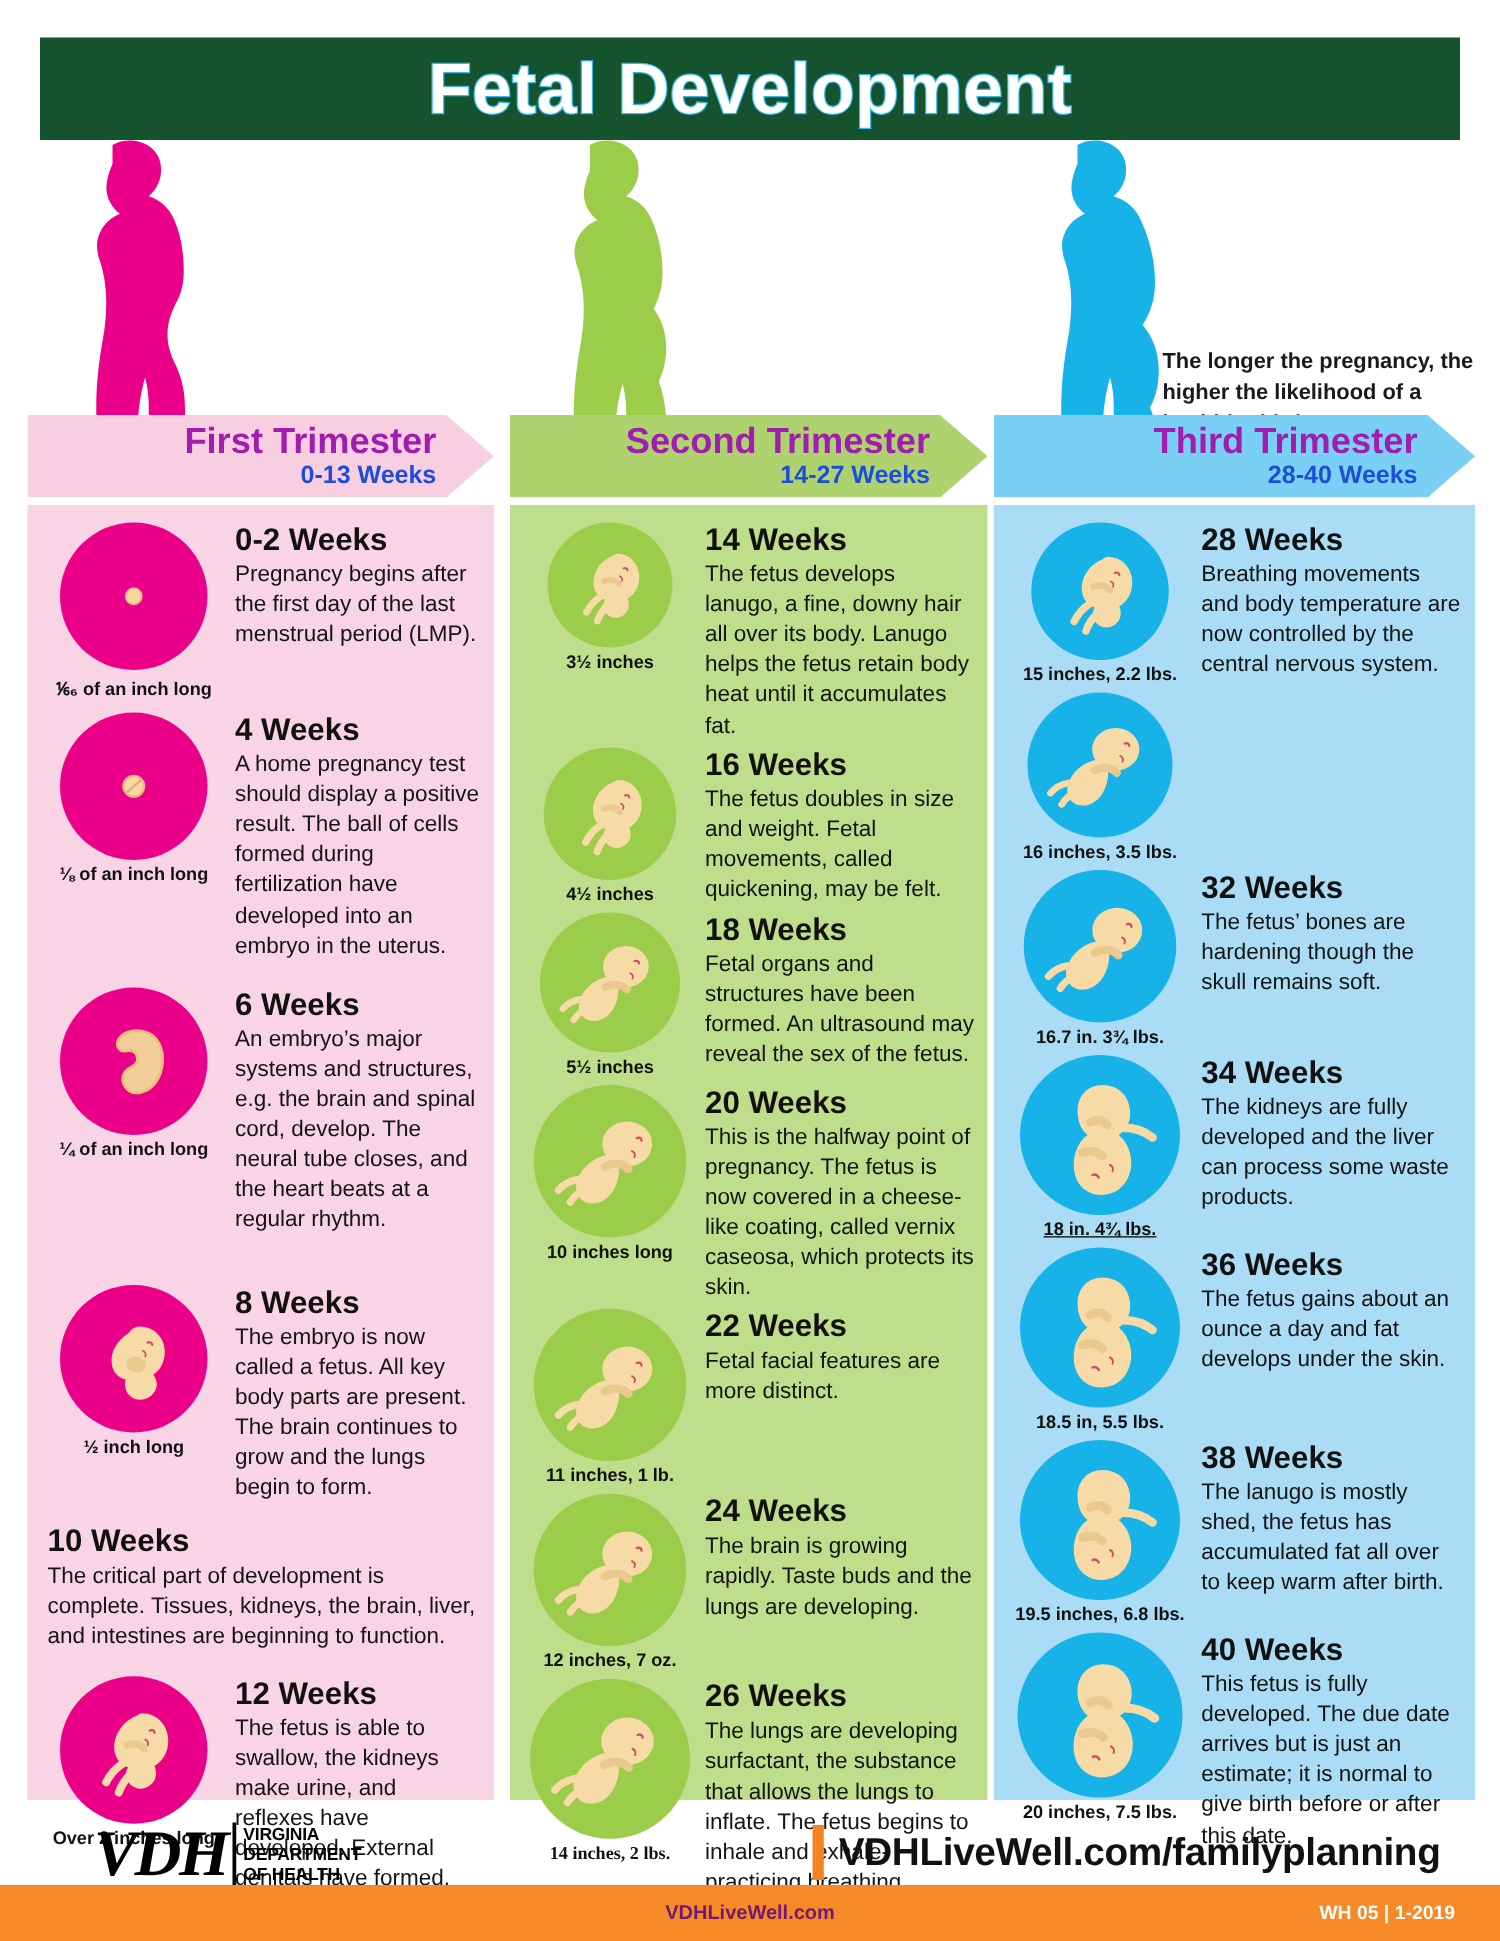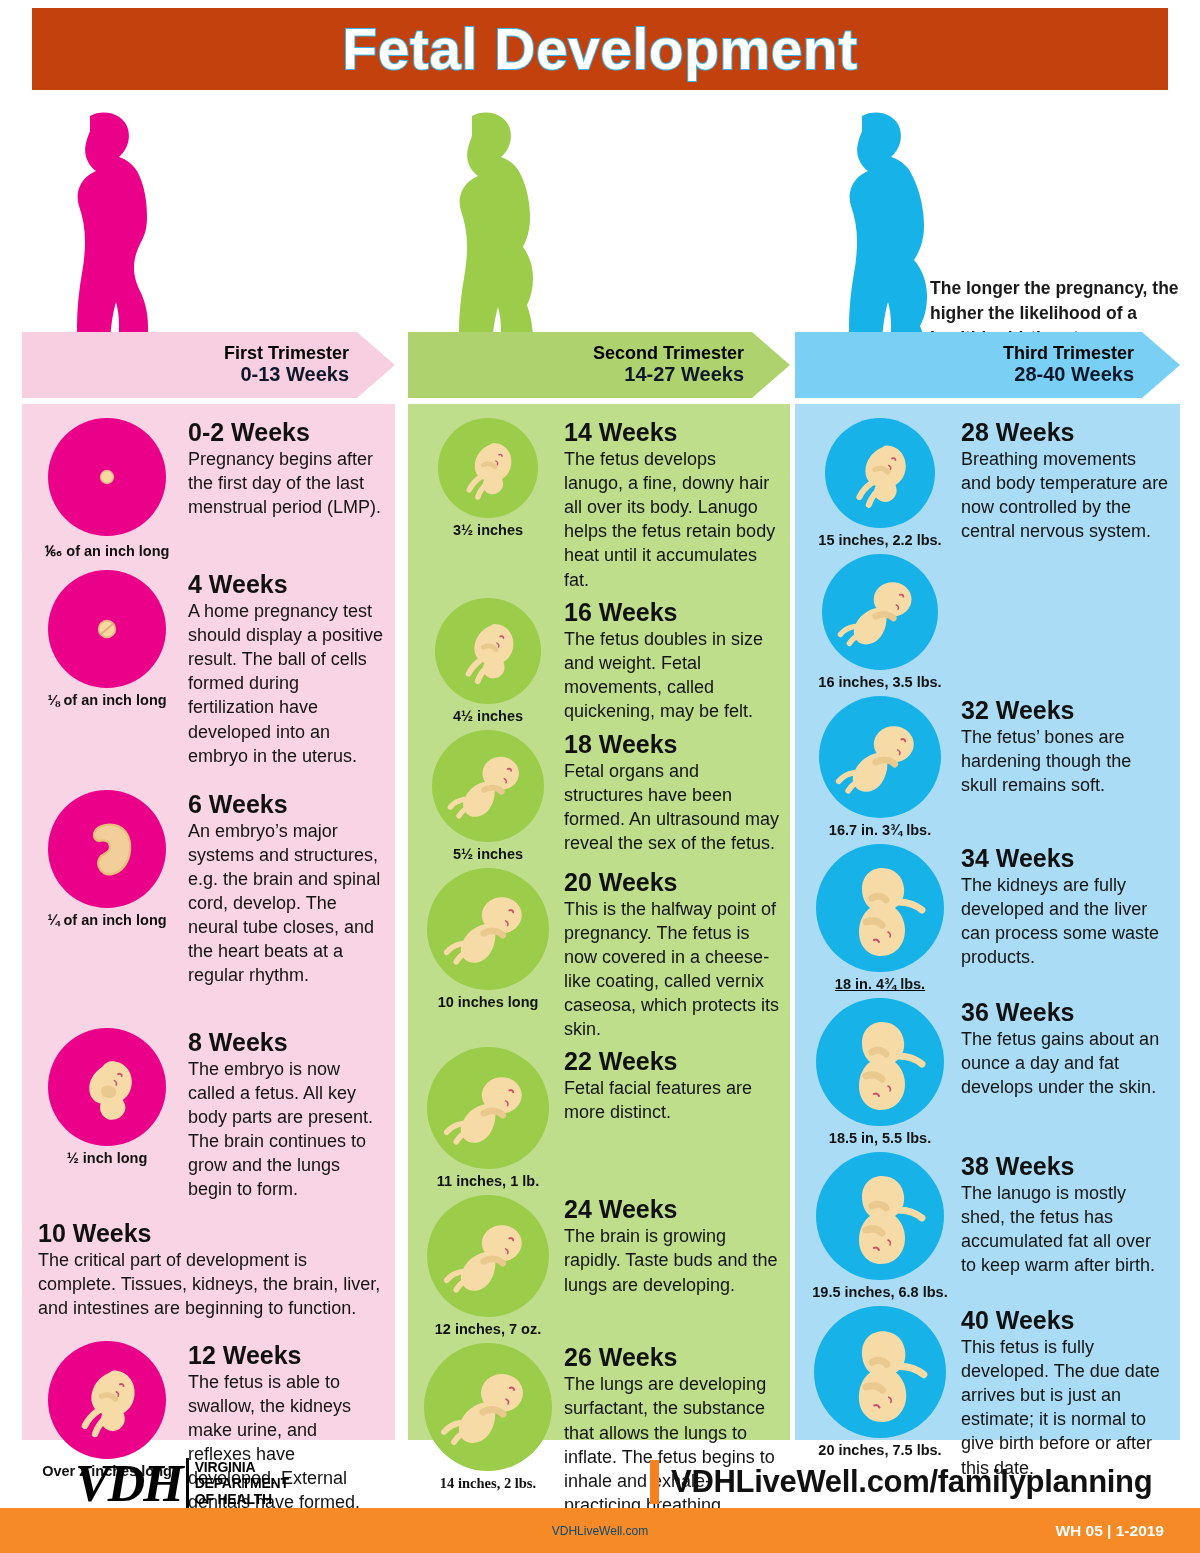--- a/index.html
+++ b/index.html
@@ -6,22 +6,22 @@
   html, body {
     width: 1200px; height: 1553px;
     background: #ffffff;
     font-family: "Liberation Sans", sans-serif;
     overflow: hidden;
   }
   .page { position: relative; width: 1200px; height: 1553px; background: #fff; }
 
   
   .title-bar {
-    position: absolute; left: 32px; top: 8px; width: 1136px; height: 82px;
-    background: #c2410c; display: flex; align-items: center; justify-content: center; text-align: right;
+    position: absolute; left: 32px; top: 30px; width: 1136px; height: 82px;
+    background: #14532d; display: flex; align-items: center; justify-content: center; text-align: right;
   }
   .title-text {
     font-size: 57px; font-weight: bold; color: #ffffff; letter-spacing: 0.5px;
     -webkit-text-stroke: 2px #35b8ee; paint-order: stroke fill;
     text-shadow: 0 0 1px #35b8ee;
   }
 
   
   .silhouettes { position: absolute; left: 0; top: 110px; width: 1200px; height: 280px; }
   .sil { position: absolute; top: 0; }
@@ -32,24 +32,24 @@
     font-size: 17.5px; font-weight: bold; line-height: 1.42; color: #1a1a1a;
   }
 
   
   .banner {
     position: absolute; height: 66px; top: 332px;
     display: flex; flex-direction: column; align-items: flex-end;
     justify-content: center; padding-right: 46px;
   }
   .banner .b-title {
-    font-size: 18px; font-weight: bold; color: #000000; line-height: 1.05;
+    font-size: 29px; font-weight: bold; color: #a21caf; line-height: 1.05;
   }
   .banner .b-weeks {
-    font-size: 20px; font-weight: bold; color: #0f172a; line-height: 1.15; margin-top: 1px;
+    font-size: 20px; font-weight: bold; color: #1d4ed8; line-height: 1.15; margin-top: 1px;
   }
   .b1 { left: 22px;  width: 373px; background: #f7cfe0;
         clip-path: polygon(0 0, calc(100% - 38px) 0, 100% 50%, calc(100% - 38px) 100%, 0 100%); }
   .b2 { left: 408px; width: 382px; background: #aed36e;
         clip-path: polygon(0 0, calc(100% - 38px) 0, 100% 50%, calc(100% - 38px) 100%, 0 100%); }
   .b3 { left: 795px; width: 385px; background: #7ad0f4;
         clip-path: polygon(0 0, calc(100% - 38px) 0, 100% 50%, calc(100% - 38px) 100%, 0 100%); }
 
   
   .panel { position: absolute; top: 404px; padding: 14px 10px 12px 10px; }
@@ -83,21 +83,21 @@
   .vdh-words span { font-size: 14px; font-weight: bold; color: #000; line-height: 1.12;
                     letter-spacing: -0.2px; }
   .url-block { position: absolute; left: 650px; top: 8px; display: flex; align-items: center; }
   .url-bar { width: 9px; height: 44px; background: #f58220; margin-right: 12px; }
   .url-text { font-size: 31px; font-weight: bold; color: #111; letter-spacing: -0.3px; }
 
   .orange-bar {
     position: absolute; left: 0; top: 1508px; width: 1200px; height: 45px;
     background: #f58a27; display: flex; align-items: center; justify-content: center;
   }
-  .orange-center { font-size: 12px; font-weight: normal; color: #0c4a6e; }
+  .orange-center { font-size: 16px; font-weight: bold; color: #701a75; }
   .orange-right { position: absolute; right: 36px; font-size: 15.5px; font-weight: bold; color: #ffffff; }
 </style>
 </head>
 <body>
 
 <div class="page">
 
   <div class="title-bar">
     <div class="title-text">Fetal Development</div>
   </div>

